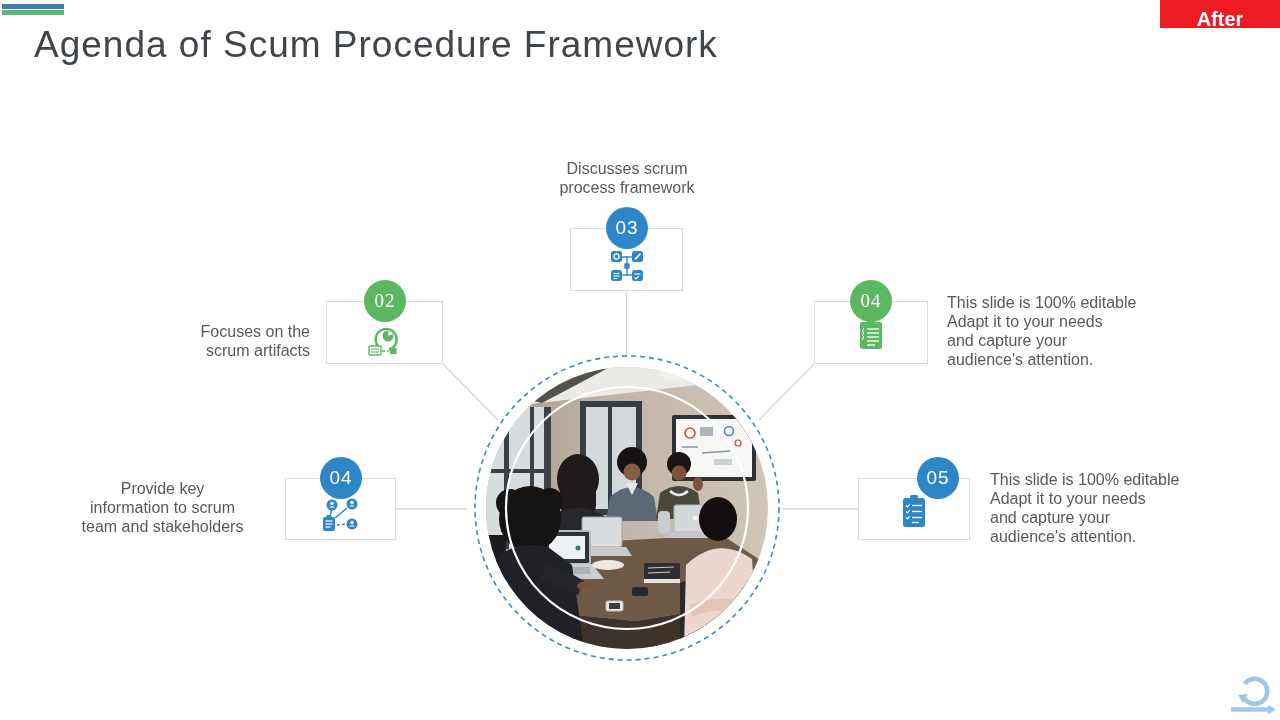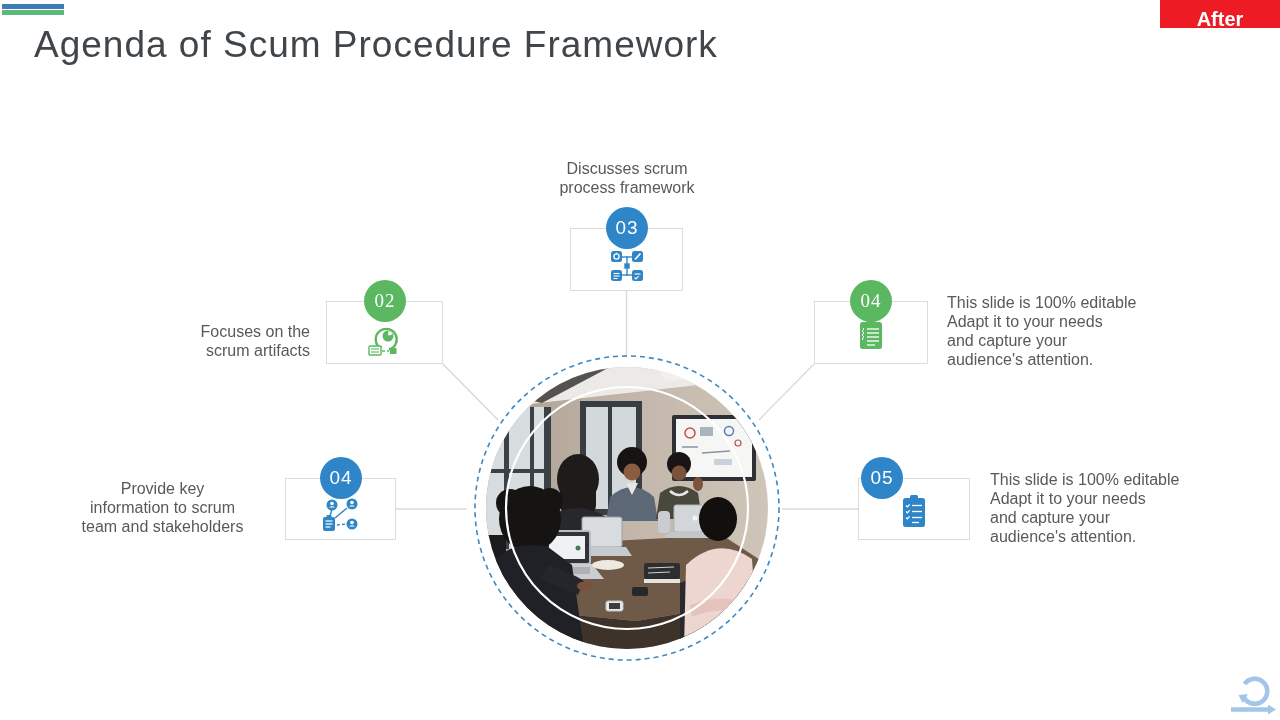--- a/index.html
+++ b/index.html
@@ -39,21 +39,21 @@
   
   .numcircle { position:absolute; width:42px; height:42px; border-radius:50%;
                color:#fff; font-size:19px; letter-spacing:1px; text-align:center;
                line-height:42px; z-index:4; }
   .numcircle.blue  { background:#2e86c8;text-align:center; }
   .numcircle.green { background:#5cb860;font-family:Liberation Serif, serif; }
   .n1 { left:320px; top:457px; }
   .n2 { left:364px; top:280px; }
   .n3 { left:606px; top:207px; }
   .n4 { left:850px; top:280px; }
-  .n5 { left:861px; top:457px; }
+  .n5 { left:917px; top:457px; }
 
   
   .stepicon { position:absolute; z-index:5; }
   .i1 { left:321px; top:498px; }
   .i2 { left:367px; top:323px; }
   .i3 { left:609px; top:249px; }
   .i4 { left:858px; top:318px; }
   .i5 { left:901px; top:494px; }
 
   

